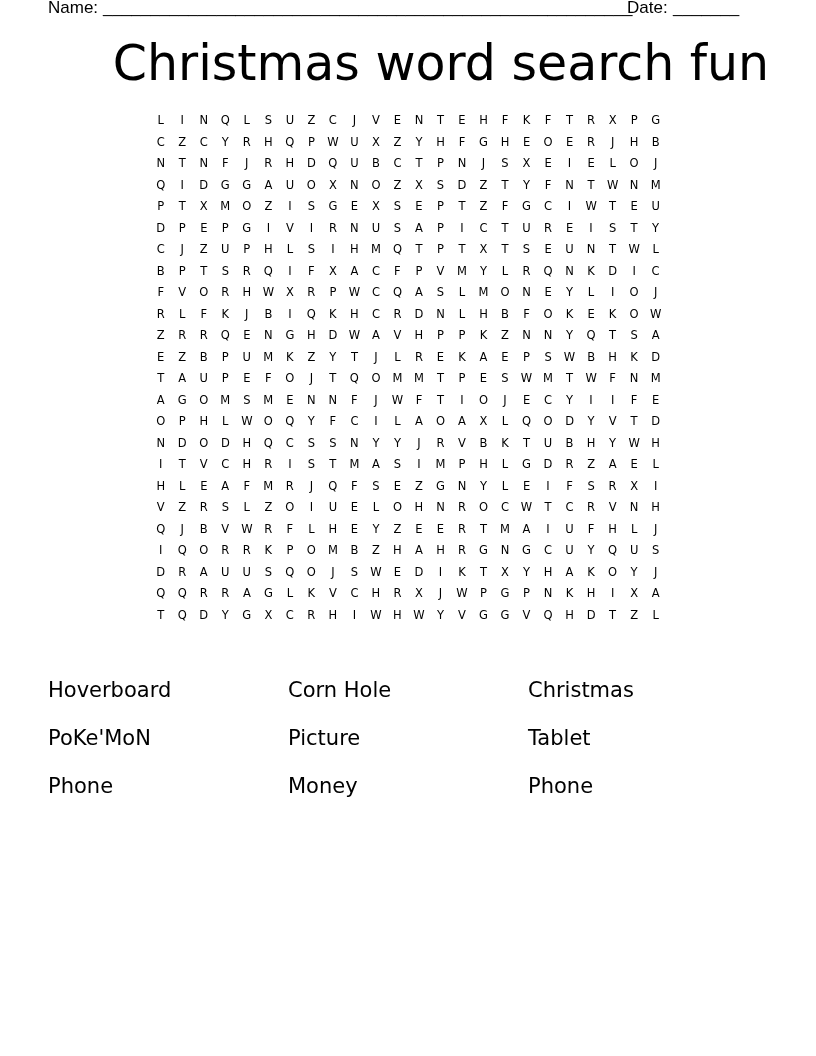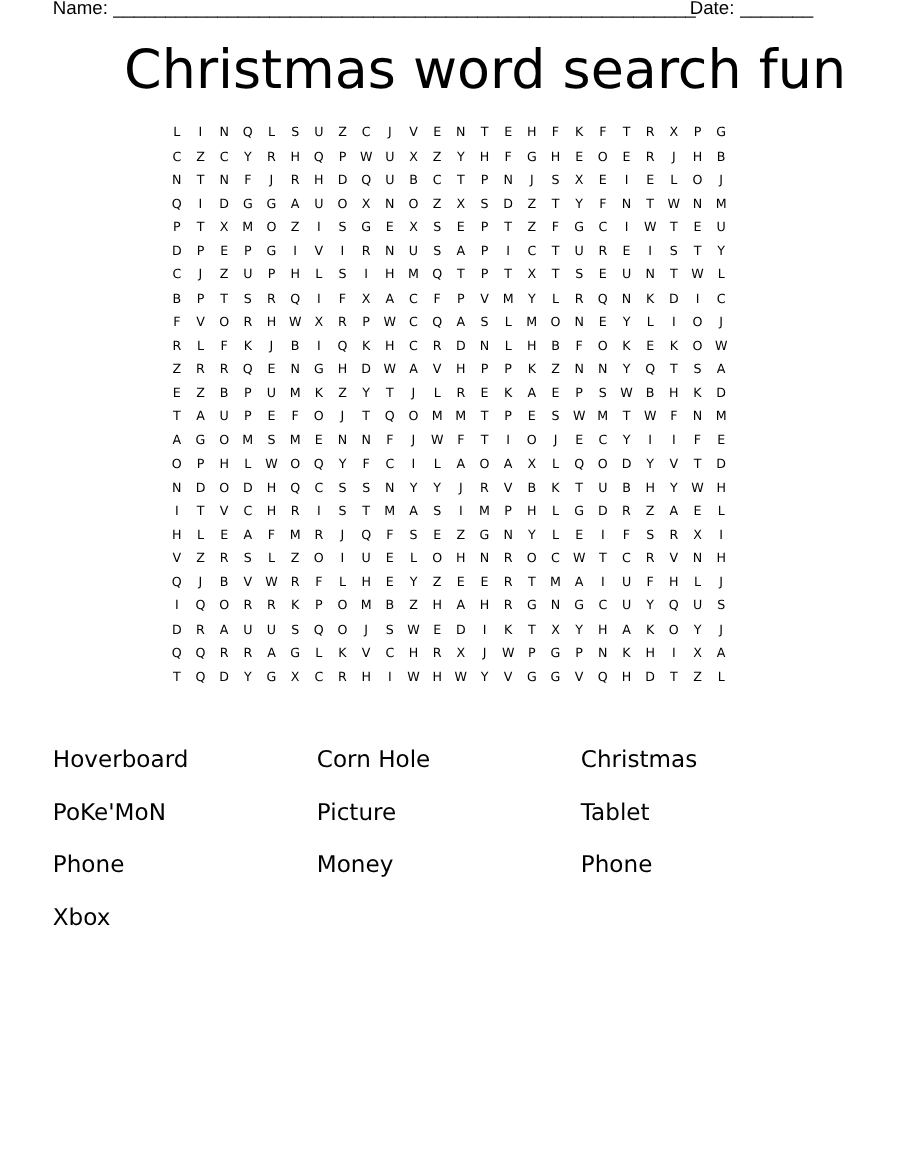--- a/index.html
+++ b/index.html
@@ -633,14 +633,13 @@
 <div class="words" id="words">
     <div class="word">Hoverboard</div>
     <div class="word">Corn Hole</div>
     <div class="word">Christmas</div>
     <div class="word">PoKe'MoN</div>
     <div class="word">Picture</div>
     <div class="word">Tablet</div>
     <div class="word">Phone</div>
     <div class="word">Money</div>
     <div class="word">Phone</div>
-    <div class="word">Xbox</div>
   </div>
 
 </body></html>

